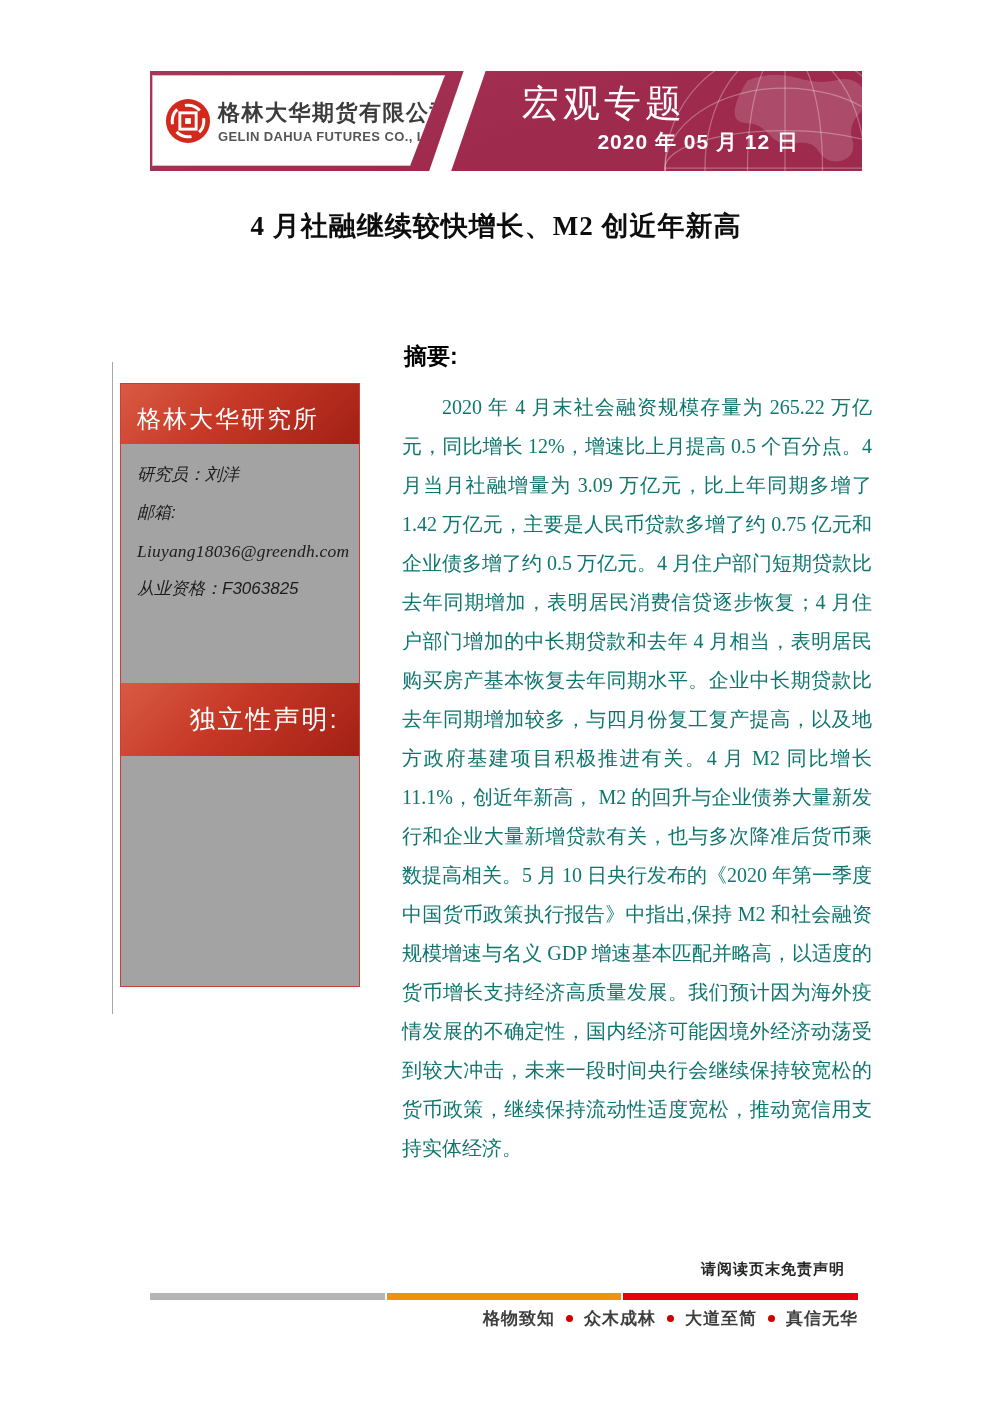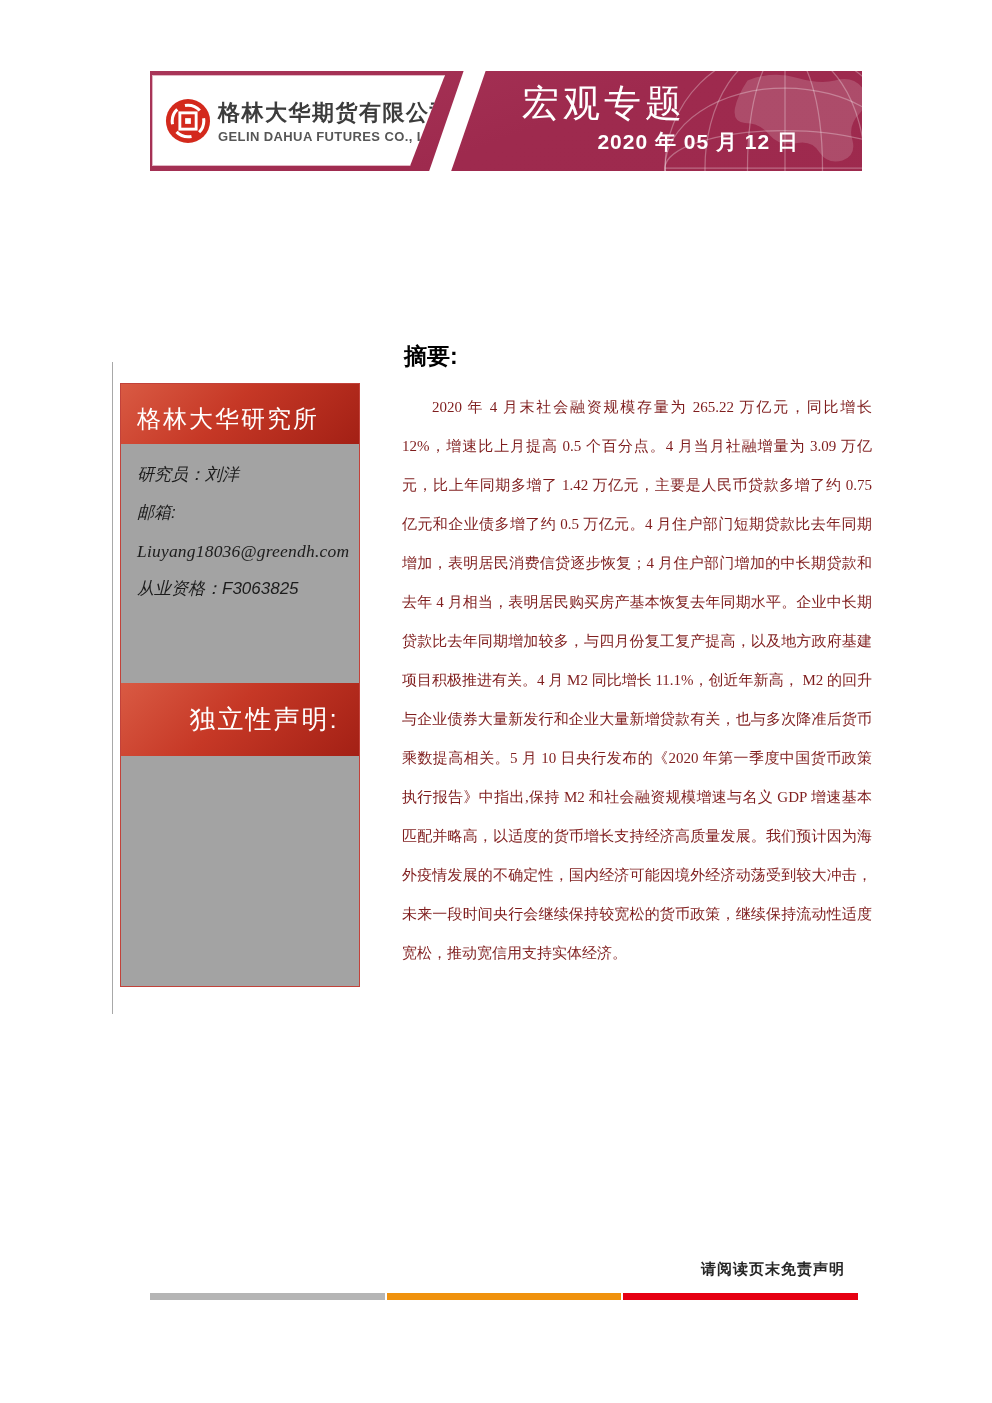--- a/index.html
+++ b/index.html
@@ -76,21 +76,21 @@
     line-height:31.5px; text-align:justify; letter-spacing:0.5px;
   }
 
   
   .abstract-label {
     position:absolute; left:404px; top:341px;
     font-size:23px; font-weight:bold; color:#000;
   }
   .body-text {
     position:absolute; left:402px; top:388px; width:470px;
-    font-family:"Liberation Serif", serif; font-size:15px; color:#7f1d1d;
+    font-family:"Liberation Serif", serif; font-size:20px; color:#0f766e;
     line-height:39px; text-align:justify; text-indent:2em;
   }
 
   
   .footer-note {
     position:absolute; right:147px; top:1260px;
     font-size:15px; font-weight:bold; color:#262626; letter-spacing:1px;
   }
   .footer-bar { position:absolute; left:150px; top:1293px; width:708px; height:7px; display:flex; gap:2px; }
   .footer-bar .seg { flex:1 1 0; height:100%; }
@@ -134,20 +134,21 @@
         <div class="company-cn">格林大华期货有限公司</div>
         <div class="company-en">GELIN DAHUA FUTURES CO., LTD.</div>
       </div>
     </div>
     <div class="stripe-white"></div>
 
     <div class="banner-title">宏观专题</div>
     <div class="banner-date">2020 年 05 月 12 日</div>
   </div>
 
+  <div class="report-title">4 月社融继续较快增长、M2 创近年新高</div>
 
   <div class="side-rule"></div>
   <div class="sidebar">
     <div class="sb-head1 red-bar">格林大华研究所</div>
     <div class="sb-info">
       <div class="sb-row"><span>研究员：</span><span>刘洋</span></div>
       <div class="sb-row"><span>邮箱:</span></div>
       <div class="sb-row sb-email"><span>Liuyang18036@greendh.com</span></div>
       <div class="sb-row"><span>从业资格：</span><span>F3063825</span></div>
     </div>
@@ -156,14 +157,23 @@
 
   <div class="abstract-label">摘要:</div>
   <div class="body-text">2020 年 4 月末社会融资规模存量为 265.22 万亿元，同比增长 12%，增速比上月提高 0.5 个百分点。4 月当月社融增量为 3.09 万亿元，比上年同期多增了 1.42 万亿元，主要是人民币贷款多增了约 0.75 亿元和企业债多增了约 0.5 万亿元。4 月住户部门短期贷款比去年同期增加，表明居民消费信贷逐步恢复；4 月住户部门增加的中长期贷款和去年 4 月相当，表明居民购买房产基本恢复去年同期水平。企业中长期贷款比去年同期增加较多，与四月份复工复产提高，以及地方政府基建项目积极推进有关。4 月 M2 同比增长 11.1%，创近年新高， M2 的回升与企业债券大量新发行和企业大量新增贷款有关，也与多次降准后货币乘数提高相关。5 月 10 日央行发布的《2020 年第一季度中国货币政策执行报告》中指出,保持 M2 和社会融资规模增速与名义 GDP 增速基本匹配并略高，以适度的货币增长支持经济高质量发展。我们预计因为海外疫情发展的不确定性，国内经济可能因境外经济动荡受到较大冲击，未来一段时间央行会继续保持较宽松的货币政策，继续保持流动性适度宽松，推动宽信用支持实体经济。</div>
 
   <div class="footer-note">请阅读页末免责声明</div>
   <div class="footer-bar">
     <div class="seg" style="background: rgb(181, 181, 181);"></div>
     <div class="seg" style="background: rgb(240, 146, 13);"></div>
     <div class="seg" style="background: rgb(230, 0, 18);"></div>
   </div>
+  <div class="footer-slogan">
+    <span>格物致知</span>
+    <span class="dot" style="background: rgb(204, 0, 0);"></span>
+    <span>众木成林</span>
+    <span class="dot" style="background: rgb(204, 0, 0);"></span>
+    <span>大道至简</span>
+    <span class="dot" style="background: rgb(204, 0, 0);"></span>
+    <span>真信无华</span>
+  </div>
 
 </div>
 
 </body></html>

